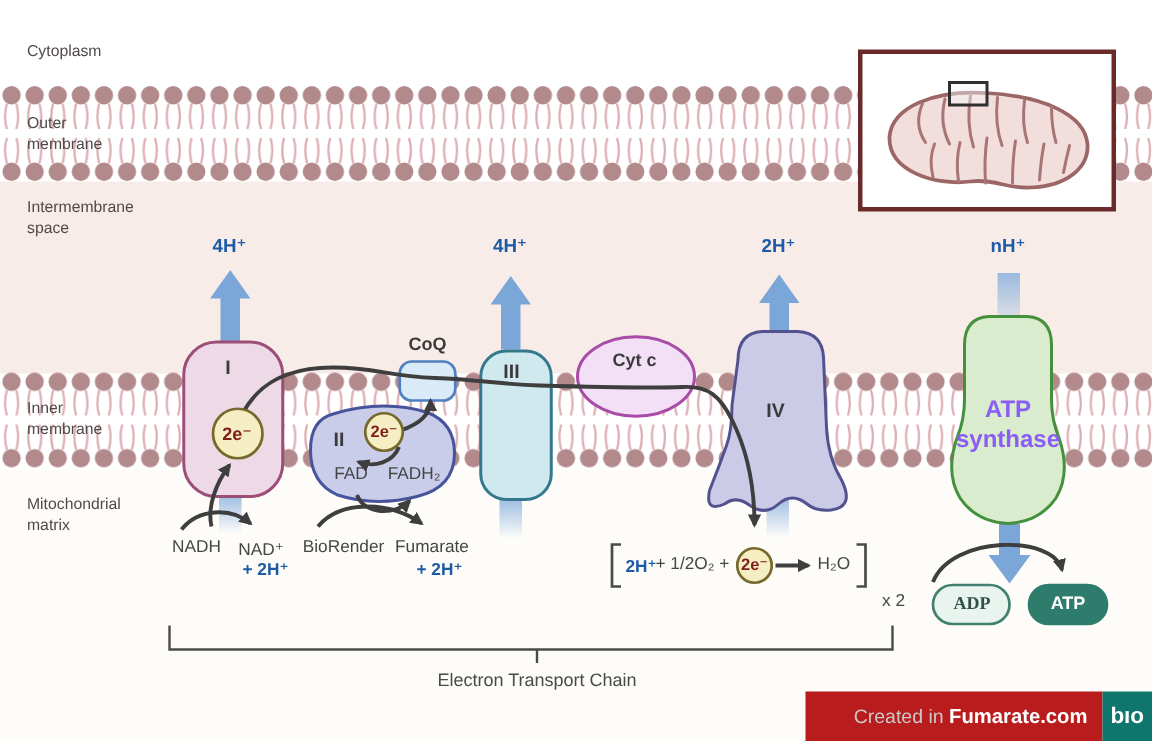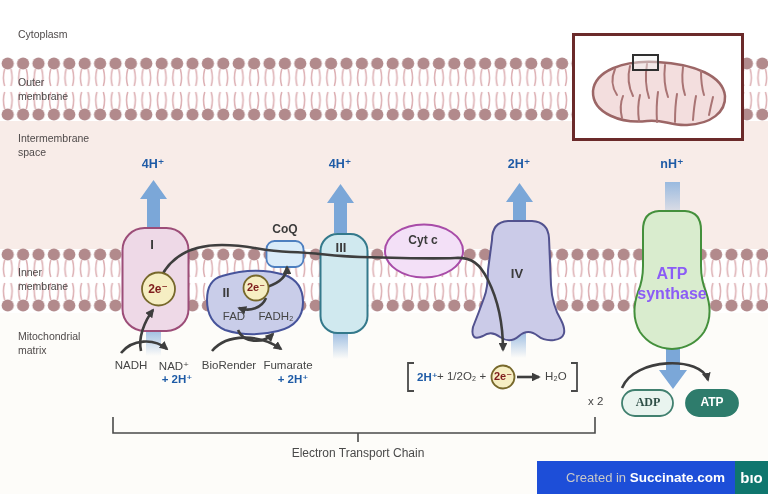--- a/index.html
+++ b/index.html
@@ -15,21 +15,21 @@
   .hplus{position:absolute;font-size:12.5px;font-weight:bold;color:#1e5ba6;white-space:nowrap;}
   .cnum{position:absolute;font-size:13px;font-weight:bold;color:#3b3b3b;}
   .small-bold{position:absolute;font-size:12px;font-weight:bold;color:#3b3b3b;}
   .etext{position:absolute;font-size:11.5px;color:#454545;white-space:nowrap;}
   .eblue{position:absolute;font-size:11.5px;font-weight:bold;color:#1e5ba6;white-space:nowrap;}
   .electron{position:absolute;font-size:11px;font-weight:bold;color:#7f1d1d;}
   .atps{position:absolute;width:70px;text-align:center;font-size:16px;font-weight:bold;color:#8b5cf6;line-height:1.25;}
   .pill-label{position:absolute;font-size:12px;font-weight:bold;}
   #inset{position:absolute;left:572px;top:33px;width:166px;height:102px;background:#fff;
          border:3px solid #6b2a2a;z-index:4;}
-  #watermark-bar{position:absolute;left:537px;top:461px;width:198px;height:33px;background:#1d4ed8;
+  #watermark-bar{position:absolute;left:537px;top:461px;width:198px;height:33px;background:#b91c1c;
          z-index:5;display:flex;align-items:center;justify-content:flex-end;padding-right:10px;box-sizing:border-box;}
   #watermark-bar .wm1{color:#c9c9c9;font-size:13px;white-space:pre;}
   #watermark-bar .wm2{color:#ffffff;font-size:13.5px;font-weight:bold;}
   #bio-logo{position:absolute;left:735px;top:461px;width:33px;height:33px;background:#0f766e;z-index:5;
          display:flex;align-items:center;justify-content:center;color:#fff;font-weight:bold;font-size:15px;}
   .etc-label{position:absolute;font-size:12px;color:#4a4a4a;}
 </style>
 </head>
 <body>
 
@@ -171,17 +171,17 @@
         <path d="M100,86 q0,-16 2,-28"></path>
         <path d="M118,84 q1,-14 3,-24"></path>
         <path d="M134,79 q2,-10 4,-18"></path>
       </g>
       <rect x="58" y="19" width="25" height="15" fill="rgba(245,245,245,0.45)" stroke="#2f2f2f" stroke-width="2"></rect>
     </svg>
   </div>
 
   <div id="watermark-bar">
     <span class="wm1">Created in </span>
-      <span class="wm2">Succinate.com</span>
+      <span class="wm2">Fumarate.com</span>
   </div>
   <div id="bio-logo">bıo</div>
 
 </div>
 
 </body></html>

